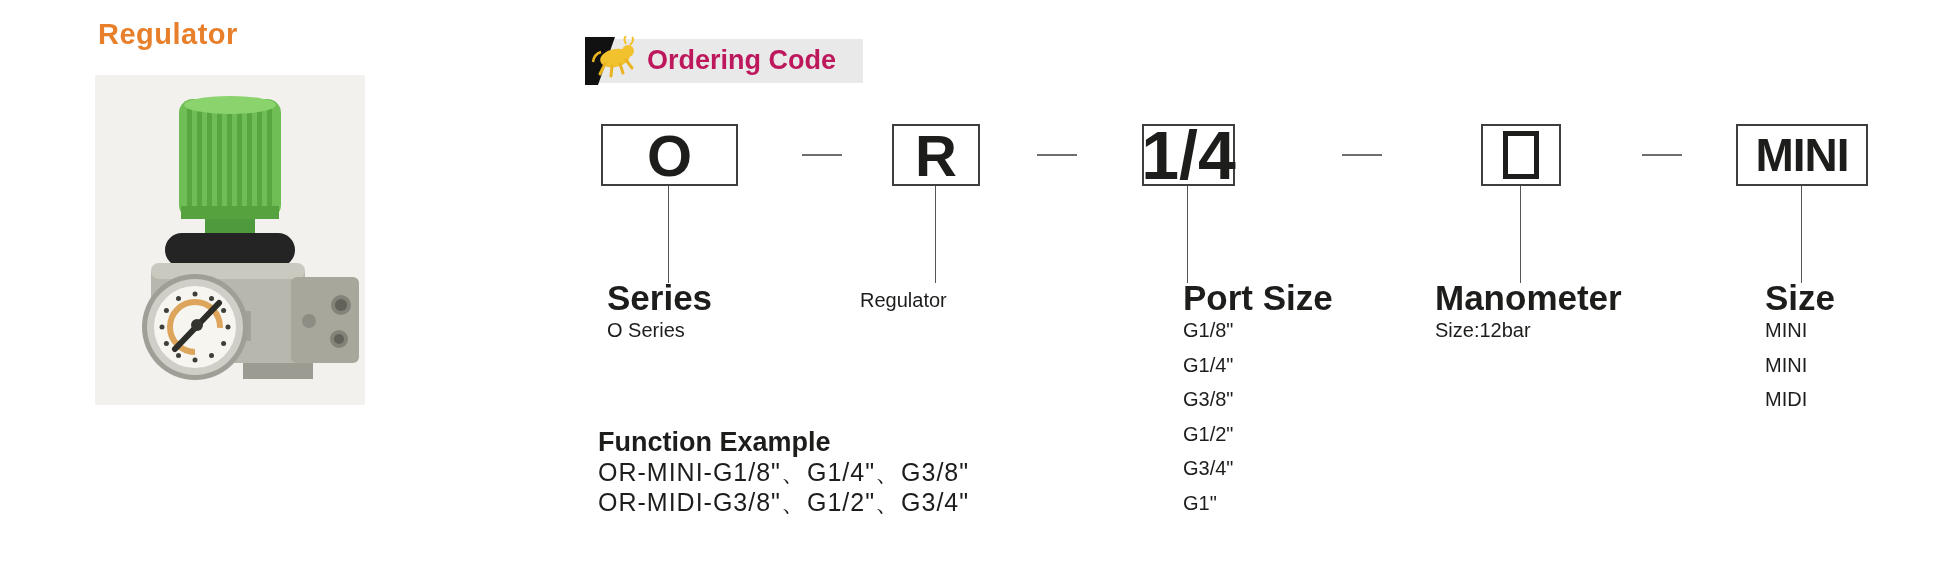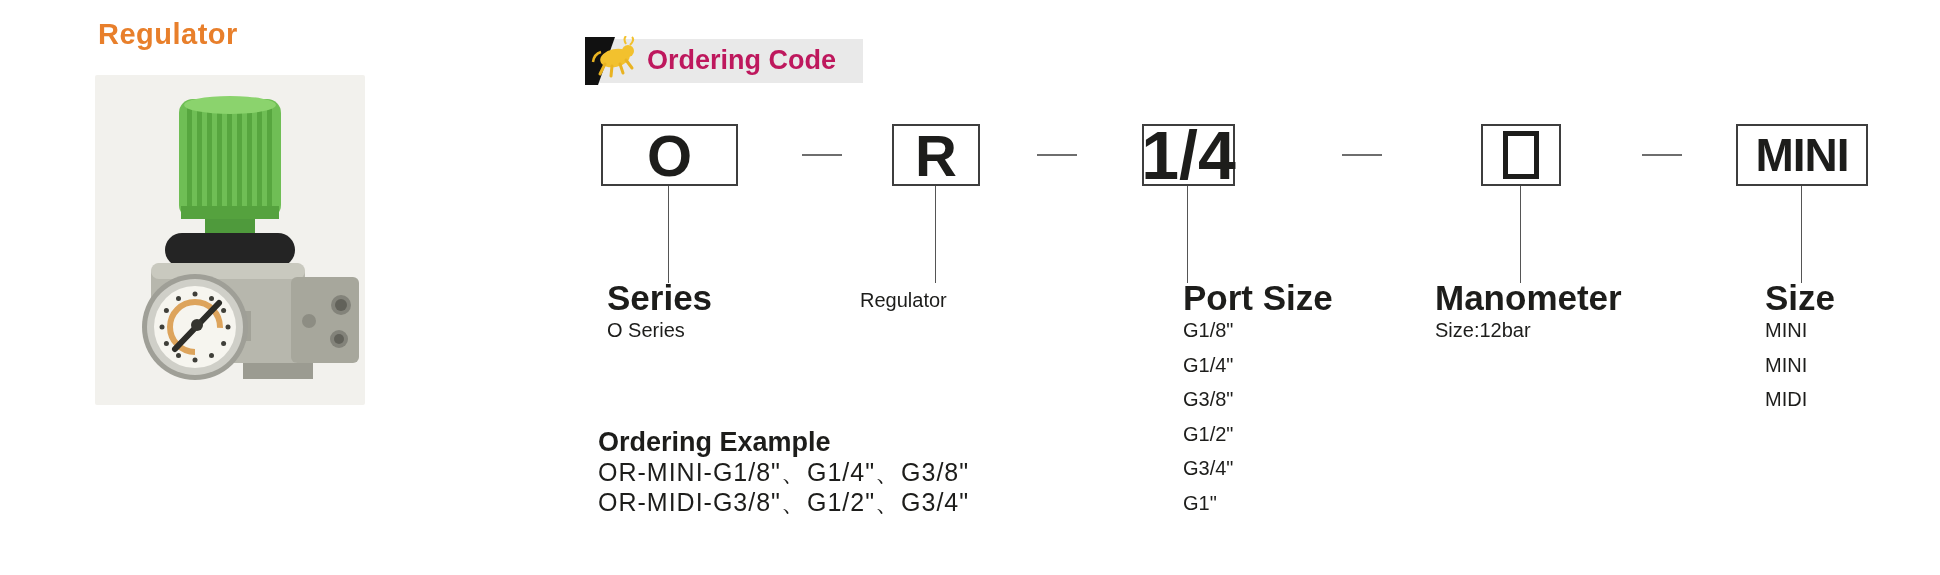--- a/index.html
+++ b/index.html
@@ -150,18 +150,18 @@
   </div>
 
   <div class="col" style="left:1765px;">
     <div class="col-title">Size</div>
     <div class="col-opt">MINI</div>
     <div class="col-opt">MINI</div>
     <div class="col-opt">MIDI</div>
   </div>
 
   <div class="example">
-    <div class="example-title">Ordering Example</div>
+    <div class="example-title">Function Example</div>
     <div class="example-line">OR-MINI-G1/8"、G1/4"、G3/8"</div>
     <div class="example-line">OR-MIDI-G3/8"、G1/2"、G3/4"</div>
   </div>
 
 </div>
 
 </body></html>

